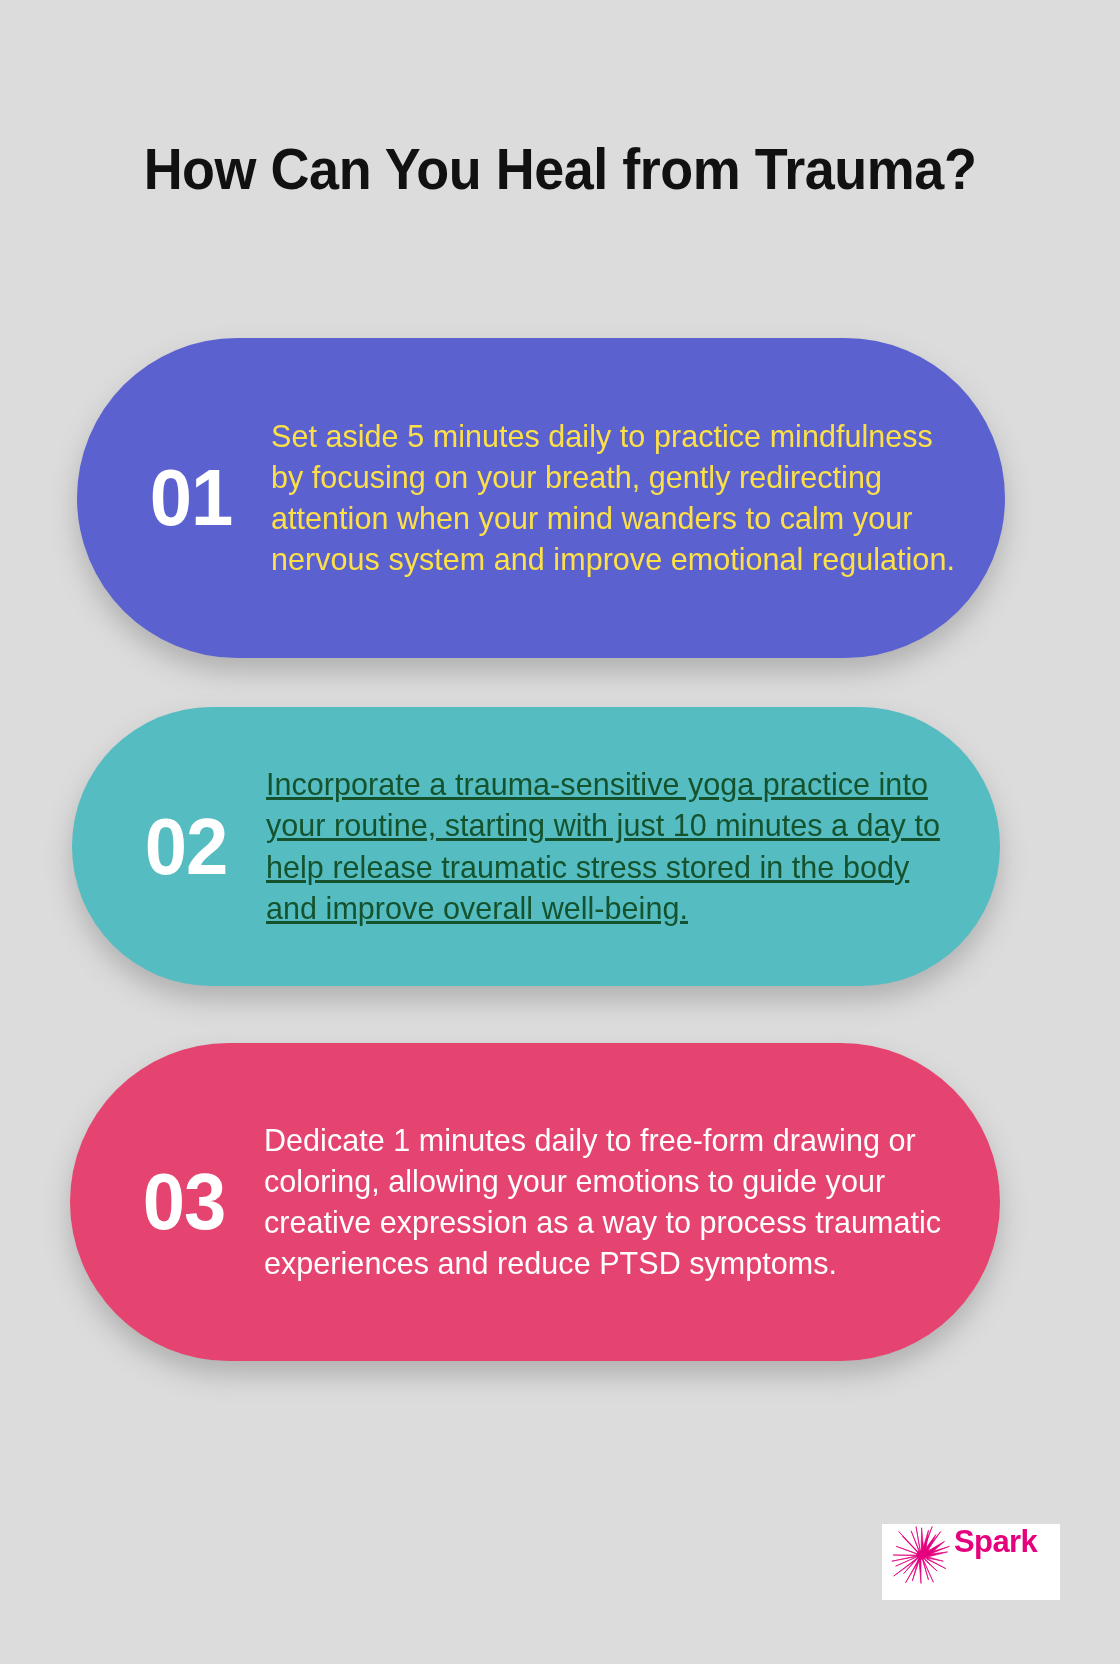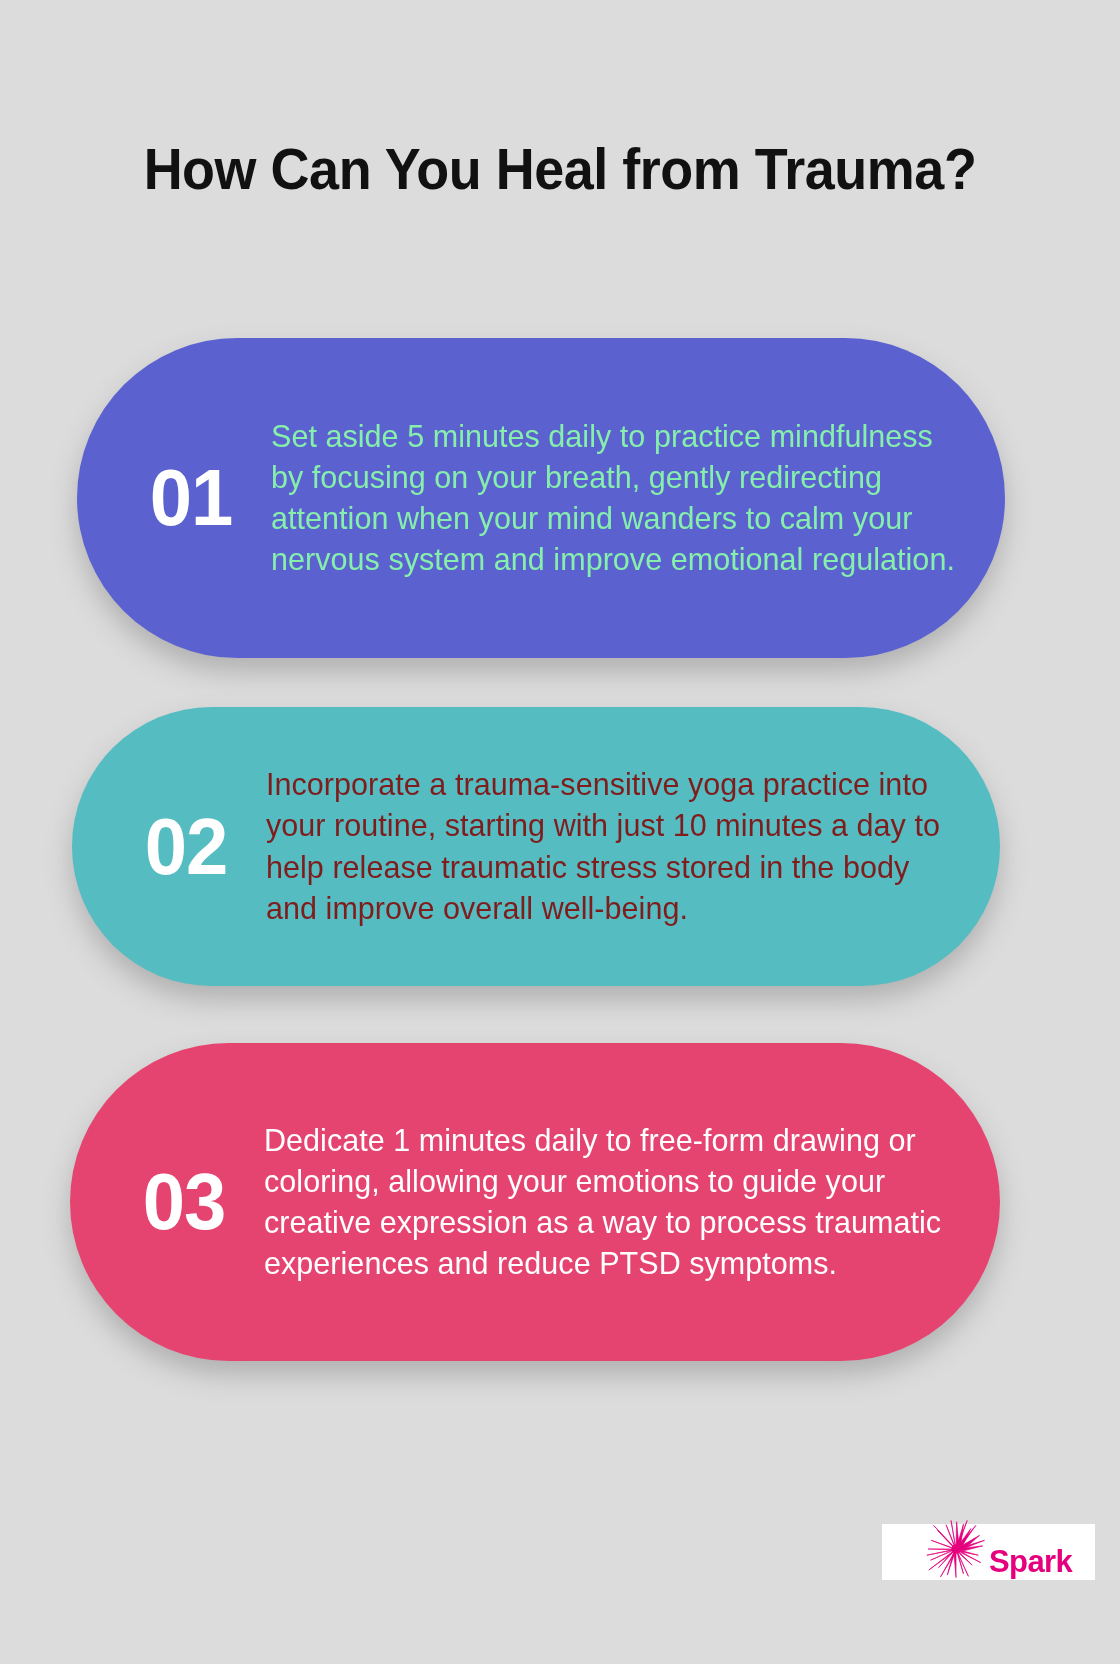--- a/index.html
+++ b/index.html
@@ -93,26 +93,25 @@
     flex: 1 1 auto;
     letter-spacing: 0.05px;
   }
 
   
   .logo-box {
     position: absolute;
     left: 882px;
     top: 1524px;
     width: 178px;
-    height: 56px;
+    height: 76px;
     background: #ffffff;
     display: flex;
-    align-items: flex-end;
+    align-items: flex-start;
     justify-content: flex-start;
-    padding-left: 35px;
   }
   .logo-mark {
     width: 62px;
     height: 62px;
     margin-left: 8px;
     flex: 0 0 auto;
   }
   .logo-word {
     font-family: "Liberation Sans", sans-serif;
     font-size: 31px;
@@ -124,26 +123,26 @@
 </style>
 </head>
 <body style="background: rgb(220, 220, 220);">
 
 <h1 class="title" style="color: rgb(17, 17, 17);">How Can You Heal from Trauma?</h1>
 
 <div class="cards">
 
   <div class="card card-1" style="background: rgb(91, 98, 208);">
     <div class="card-number" style="color: rgb(255, 255, 255);">01</div>
-    <div class="card-text" style="color: #86efac;">Set aside 5 minutes daily to practice mindfulness by focusing on your breath, gently redirecting attention when your mind wanders to calm your nervous system and improve emotional regulation.</div>
+    <div class="card-text" style="color: #fde047;">Set aside 5 minutes daily to practice mindfulness by focusing on your breath, gently redirecting attention when your mind wanders to calm your nervous system and improve emotional regulation.</div>
   </div>
 
   <div class="card card-2" style="background: rgb(85, 188, 194);">
     <div class="card-number" style="color: rgb(255, 255, 255);">02</div>
-    <div class="card-text" style="color: #7f1d1d;">Incorporate a trauma-sensitive yoga practice into your routine, starting with just 10 minutes a day to help release traumatic stress stored in the body and improve overall well-being.</div>
+    <div class="card-text" style="color: #14532d; text-decoration: underline;">Incorporate a trauma-sensitive yoga practice into your routine, starting with just 10 minutes a day to help release traumatic stress stored in the body and improve overall well-being.</div>
   </div>
 
   <div class="card card-3" style="background: rgb(229, 68, 112);">
     <div class="card-number" style="color: rgb(255, 255, 255);">03</div>
     <div class="card-text" style="color: rgb(255, 255, 255);">Dedicate 1 minutes daily to free-form drawing or coloring, allowing your emotions to guide your creative expression as a way to process traumatic experiences and reduce PTSD symptoms.</div>
   </div>
 
 </div>
 
 <div class="logo-box" style="background: rgb(255, 255, 255);">

